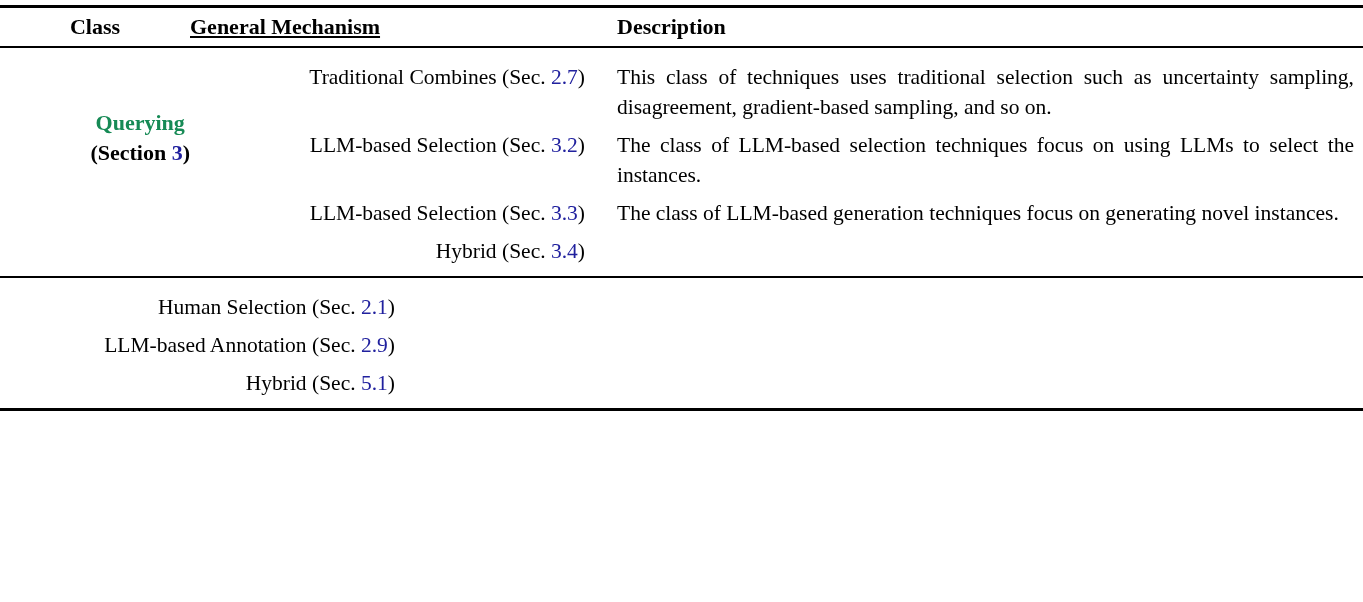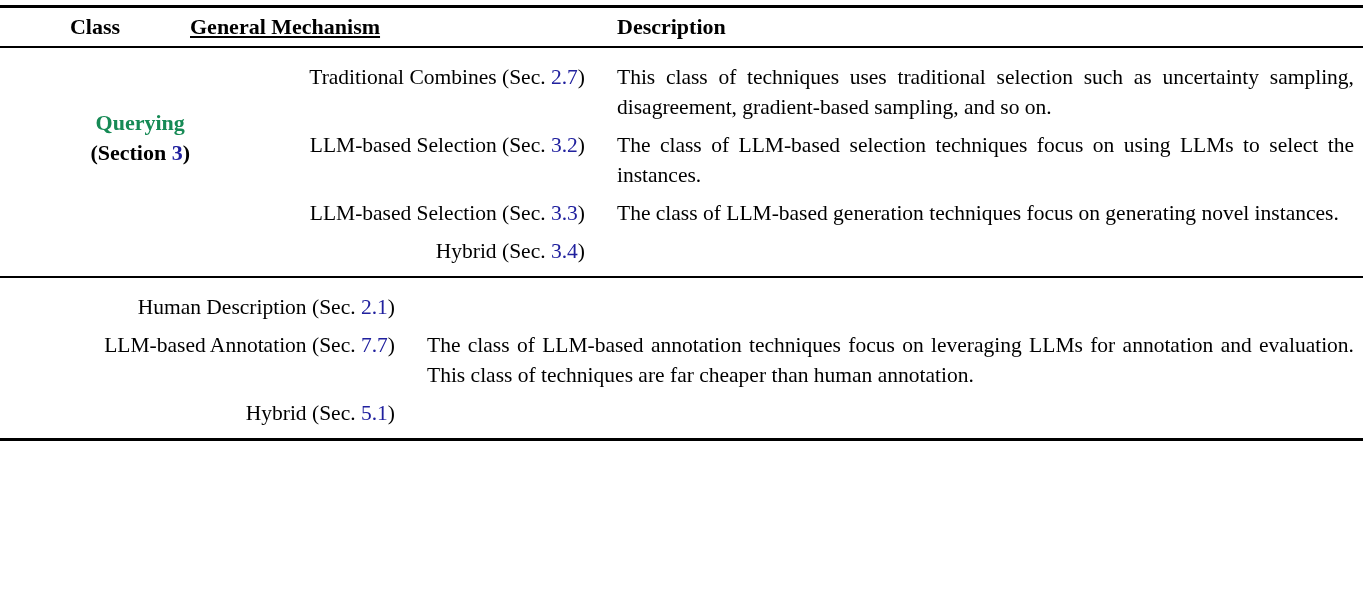--- a/index.html
+++ b/index.html
@@ -121,26 +121,25 @@
 
     </div>
   </div>
 
   <div class="rule rule-thin"></div>
 
   <div class="section">
     <div class="rows">
 
       <div class="mech-row">
-        <div class="mech-cell"><span>Human Description (Sec. </span><span class="section-link">2.1</span><span>)</span></div>
+        <div class="mech-cell"><span>Human Selection (Sec. </span><span class="section-link">2.1</span><span>)</span></div>
       </div>
 
       <div class="mech-row">
-        <div class="mech-cell"><span>LLM-based Annotation (Sec. </span><span class="section-link">7.7</span><span>)</span></div>
-        <div class="desc-cell">The class of LLM-based annotation techniques focus on leveraging LLMs for annotation and evaluation. This class of techniques are far cheaper than human annotation.</div>
+        <div class="mech-cell"><span>LLM-based Annotation (Sec. </span><span class="section-link">2.9</span><span>)</span></div>
       </div>
 
       <div class="mech-row">
         <div class="mech-cell"><span>Hybrid (Sec. </span><span class="section-link">5.1</span><span>)</span></div>
       </div>
 
     </div>
   </div>
 
   <div class="rule rule-thick"></div>

